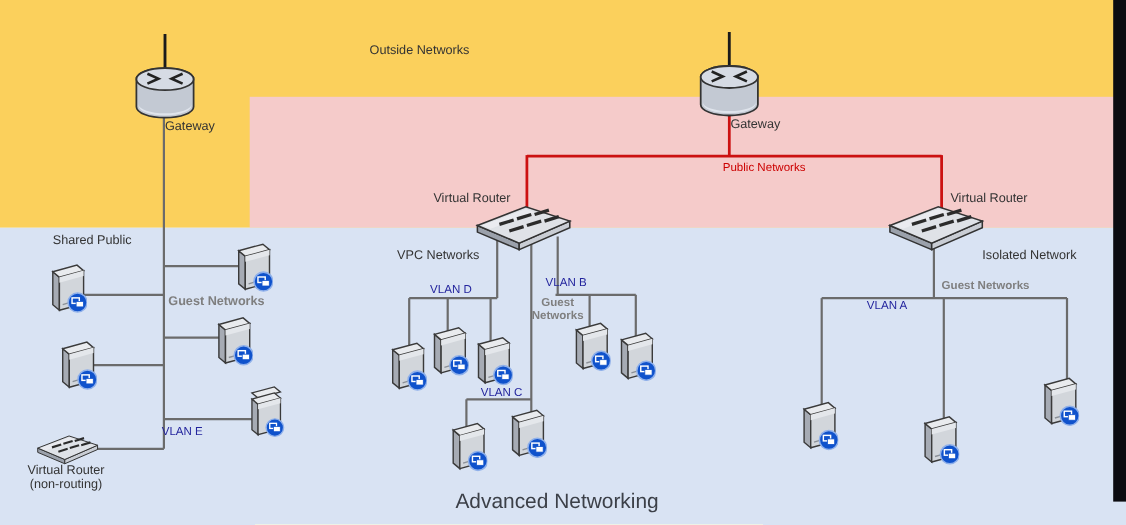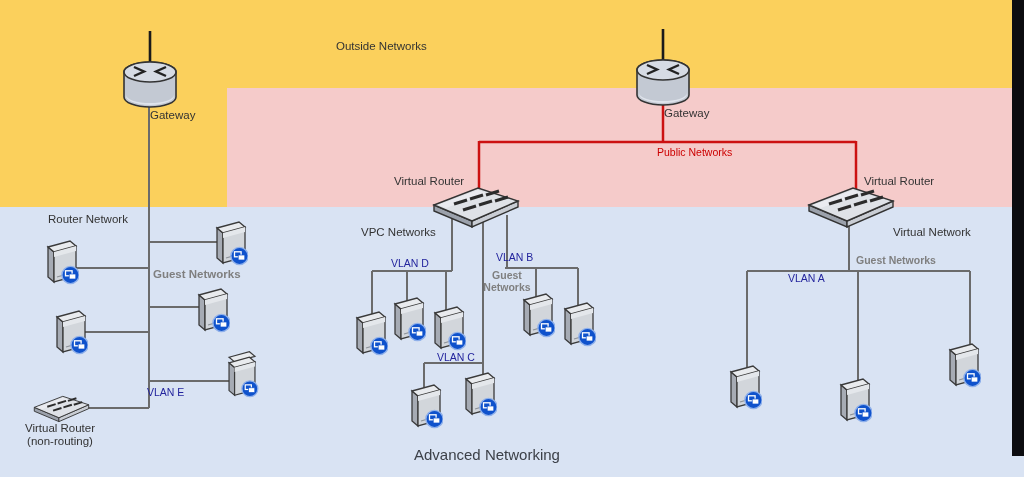--- a/index.html
+++ b/index.html
@@ -9,21 +9,21 @@
   .zone-public{left:227px;top:88px;width:797px;height:119px;background:#f5cbca;}
   .zone-private{left:0;top:207px;width:1024px;height:270px;background:#d9e3f3;}
   .edge-strip{left:1012px;top:0;width:12px;height:456px;background:#0c0c10;}
   svg.wires{position:absolute;left:0;top:0;width:1024px;height:477px;}
   .icon{position:absolute;}
   .lbl{position:absolute;font-size:11.5px;color:#333;white-space:nowrap;line-height:1.15;}
   .lbl.small{font-size:10.5px;}
   .lbl.gray{color:#7f7f7f;font-weight:bold;}
   .lbl.vlan{color:#23249d;}
   .lbl.red{color:#cc0000;padding-left:40px;}
-  .lbl.title{font-size:15px;color:#3c4048;}
+  .lbl.title{font-size:19px;color:#3c4048;}
   .lbl.center{text-align:center;}
   .lbl.wrap{white-space:normal;}
 </style>
 </head>
 <body>
 
 <div class="canvas">
 
   <svg width="0" height="0" style="position:absolute" aria-hidden="true">
     <defs>
@@ -184,37 +184,37 @@
       <use href="#sym-server"></use>
     </svg>
   <svg class="icon" style="left:947px;top:340px;width:34px;height:48px">
       <use href="#sym-server"></use>
     </svg>
 
   <div class="lbl" style="left:336px;top:40px">Outside Networks</div>
   <div class="lbl red small" style="left:617px;top:146px">Public Networks</div>
 
   <div class="lbl" style="left:150px;top:109px">Gateway</div>
-  <div class="lbl" style="left:48px;top:213px">Router Network</div>
+  <div class="lbl" style="left:48px;top:213px">Shared Public</div>
   <div class="lbl gray" style="left:153px;top:268px">Guest Networks</div>
   <div class="lbl vlan small" style="left:147px;top:386px">VLAN E</div>
   <div class="lbl center" style="left:12px;top:422px;width:96px">
     <div>Virtual Router</div>
     <div>(non-routing)</div>
   </div>
 
   <div class="lbl" style="left:664px;top:107px">Gateway</div>
   <div class="lbl" style="left:394px;top:175px">Virtual Router</div>
   <div class="lbl" style="left:361px;top:226px">VPC Networks</div>
   <div class="lbl vlan small" style="left:391px;top:257px">VLAN D</div>
   <div class="lbl vlan small" style="left:496px;top:251px">VLAN B</div>
   <div class="lbl gray small center wrap" style="left:481px;top:269px;width:52px">Guest Networks</div>
   <div class="lbl vlan small" style="left:437px;top:351px">VLAN C</div>
 
   <div class="lbl" style="left:864px;top:175px">Virtual Router</div>
-  <div class="lbl" style="left:893px;top:226px">Virtual Network</div>
+  <div class="lbl" style="left:893px;top:226px">Isolated Network</div>
   <div class="lbl vlan small" style="left:788px;top:272px">VLAN A</div>
   <div class="lbl gray small" style="left:856px;top:254px">Guest Networks</div>
 
   <div class="lbl title" style="left:414px;top:446px">Advanced Networking</div>
 
   <div class="zone edge-strip"></div>
 </div>
 
 </body></html>

